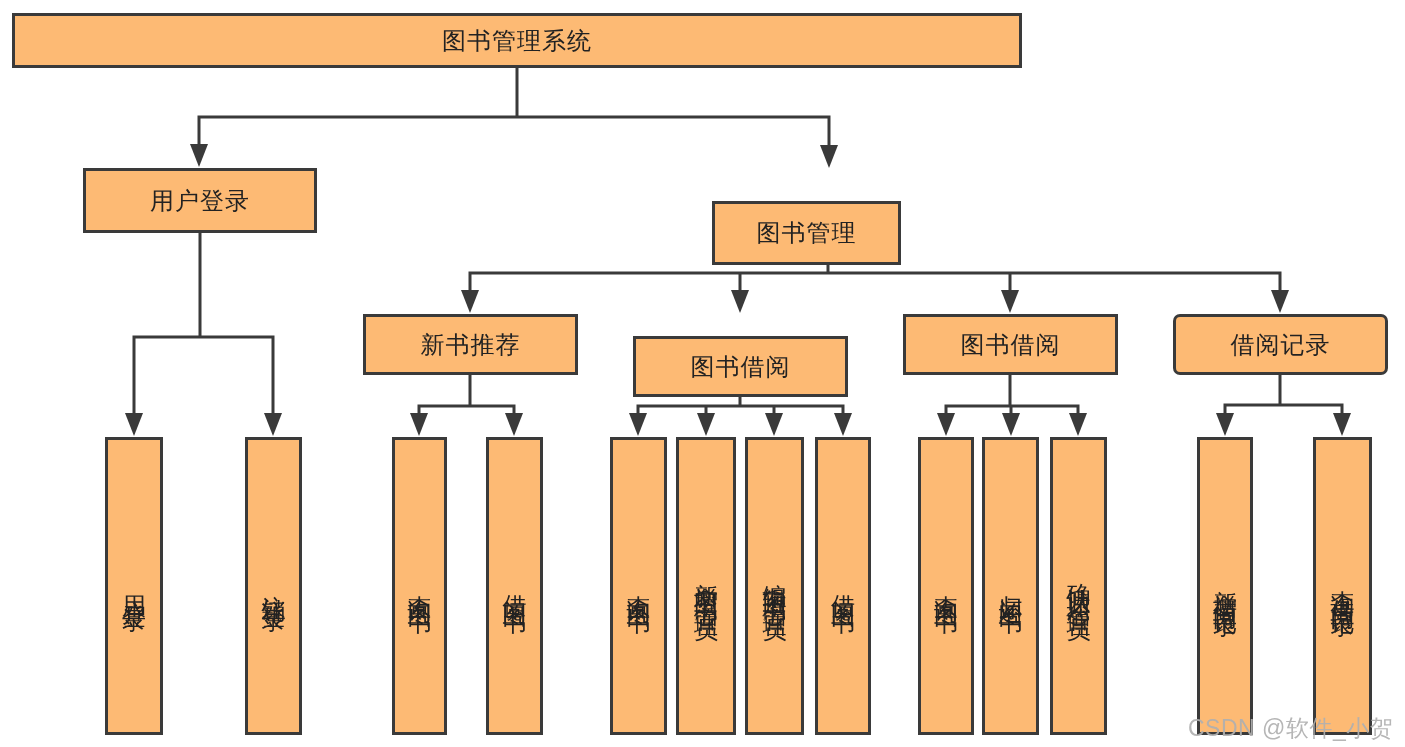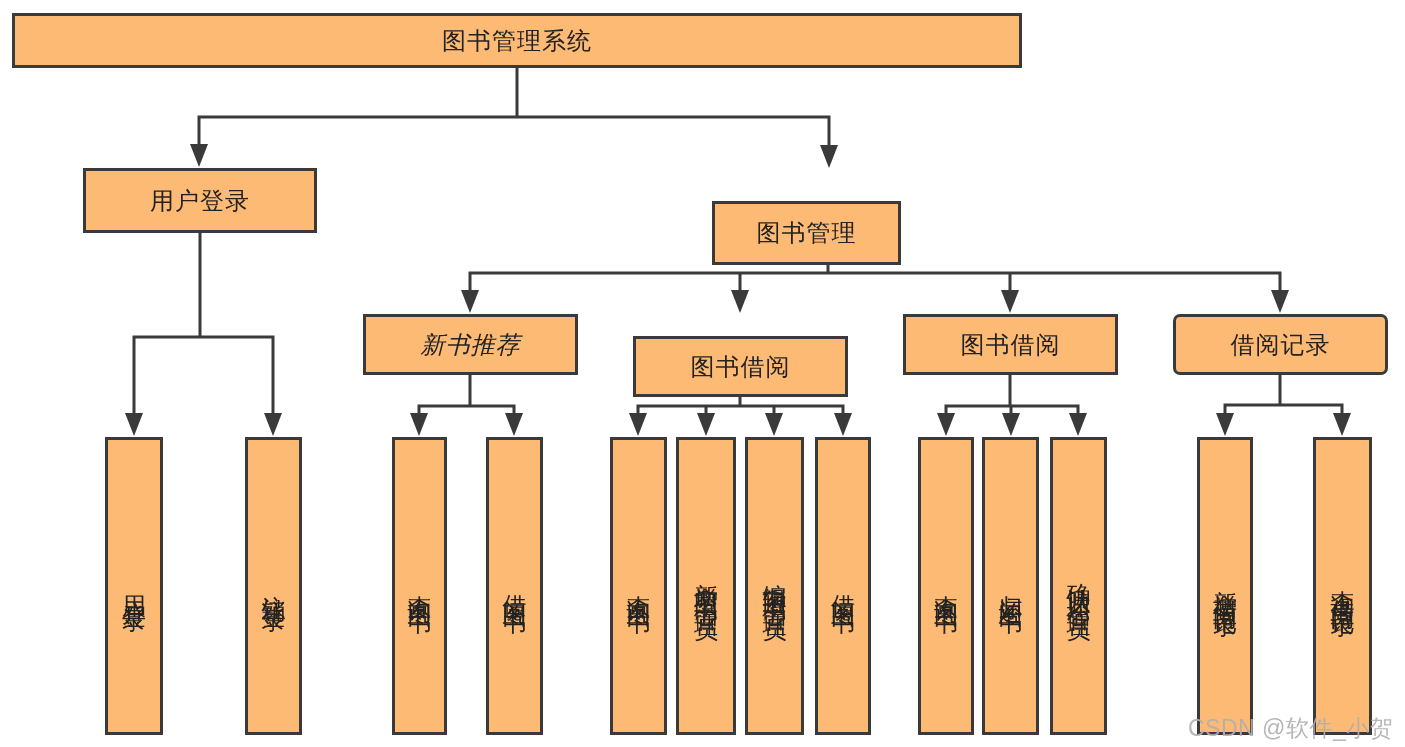--- a/index.html
+++ b/index.html
@@ -73,21 +73,21 @@
   <div id="nodes-layer">
       <div class="node horizontal" style="left: 12px; top: 13px; width: 1010px; height: 55px;">
         <span class="label">图书管理系统</span>
       </div>
       <div class="node horizontal" style="left: 83px; top: 168px; width: 234px; height: 65px;">
         <span class="label">用户登录</span>
       </div>
       <div class="node horizontal" style="left: 712px; top: 169px; width: 189px; height: 64px; margin-top: 32px;">
         <span class="label">图书管理</span>
       </div>
-      <div class="node horizontal" style="left: 363px; top: 314px; width: 215px; height: 61px; font-style: italic;">
+      <div class="node horizontal" style="left: 363px; top: 314px; width: 215px; height: 61px;">
         <span class="label">新书推荐</span>
       </div>
       <div class="node horizontal" style="left: 633px; top: 314px; width: 215px; height: 61px; margin-top: 22px;">
         <span class="label">图书借阅</span>
       </div>
       <div class="node horizontal" style="left: 903px; top: 314px; width: 215px; height: 61px;">
         <span class="label">图书借阅</span>
       </div>
       <div class="node horizontal" style="left: 1173px; top: 314px; width: 215px; height: 61px; border-radius: 7px;">
         <span class="label">借阅记录</span>

